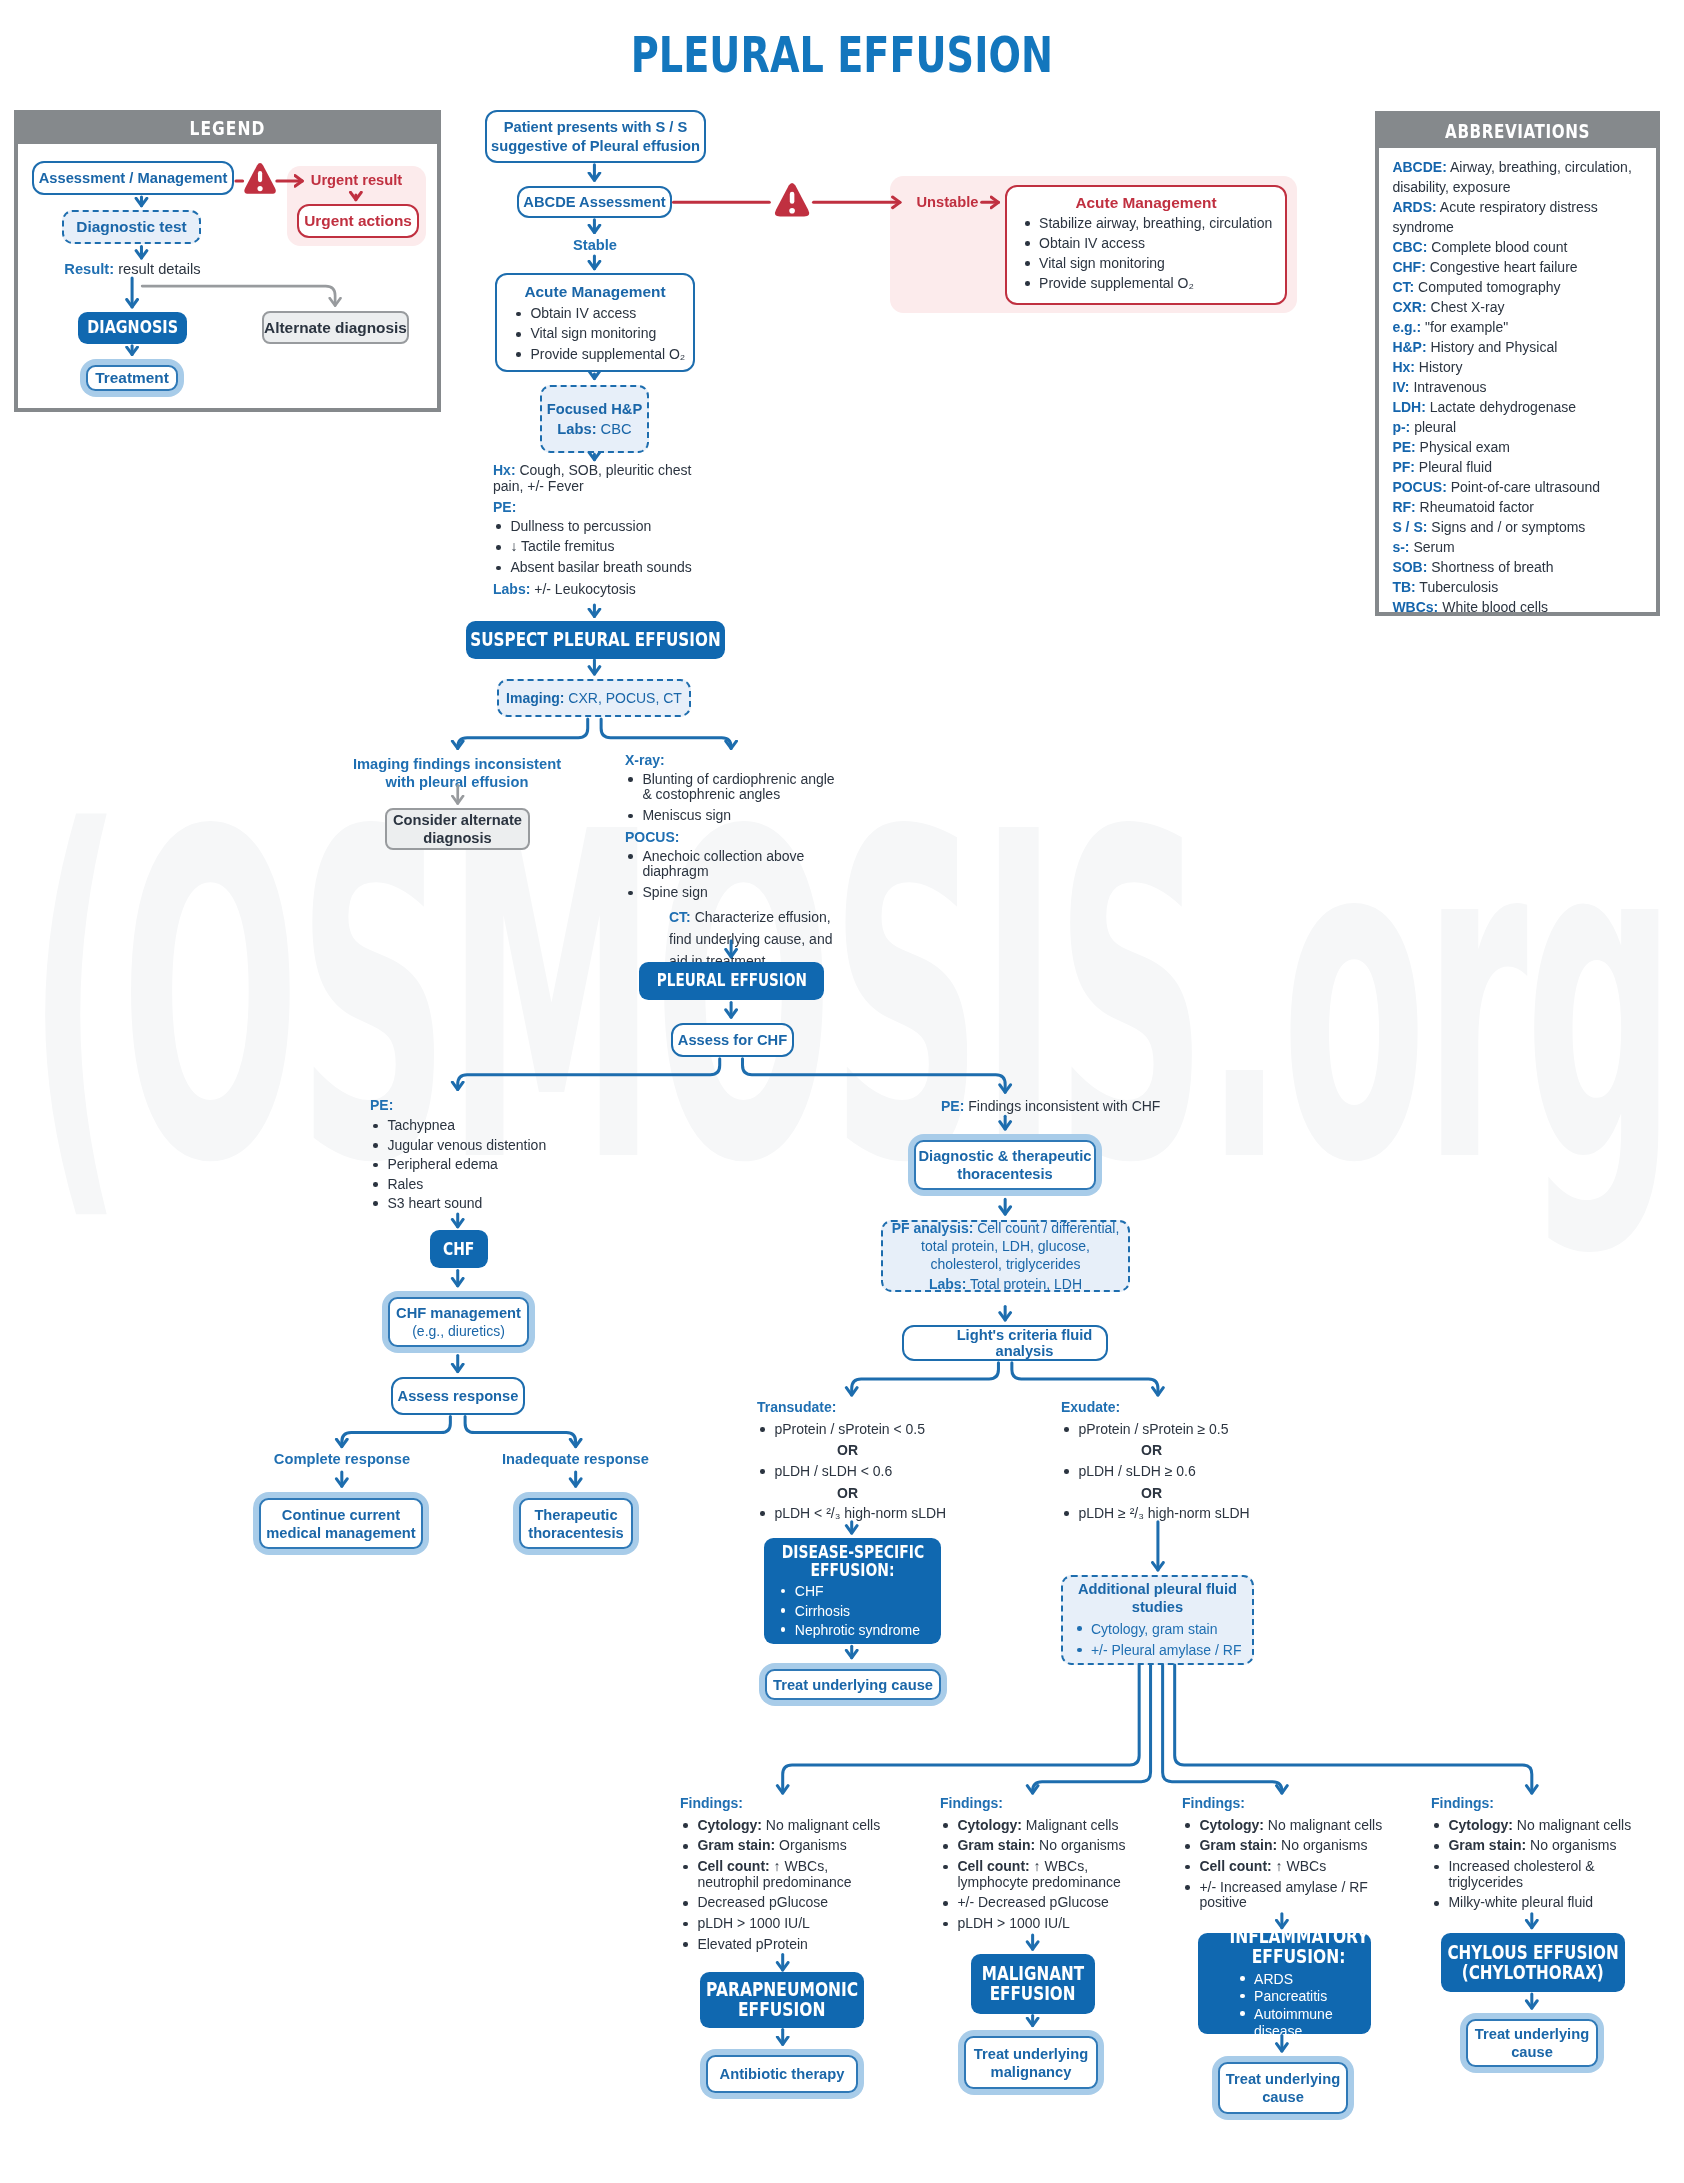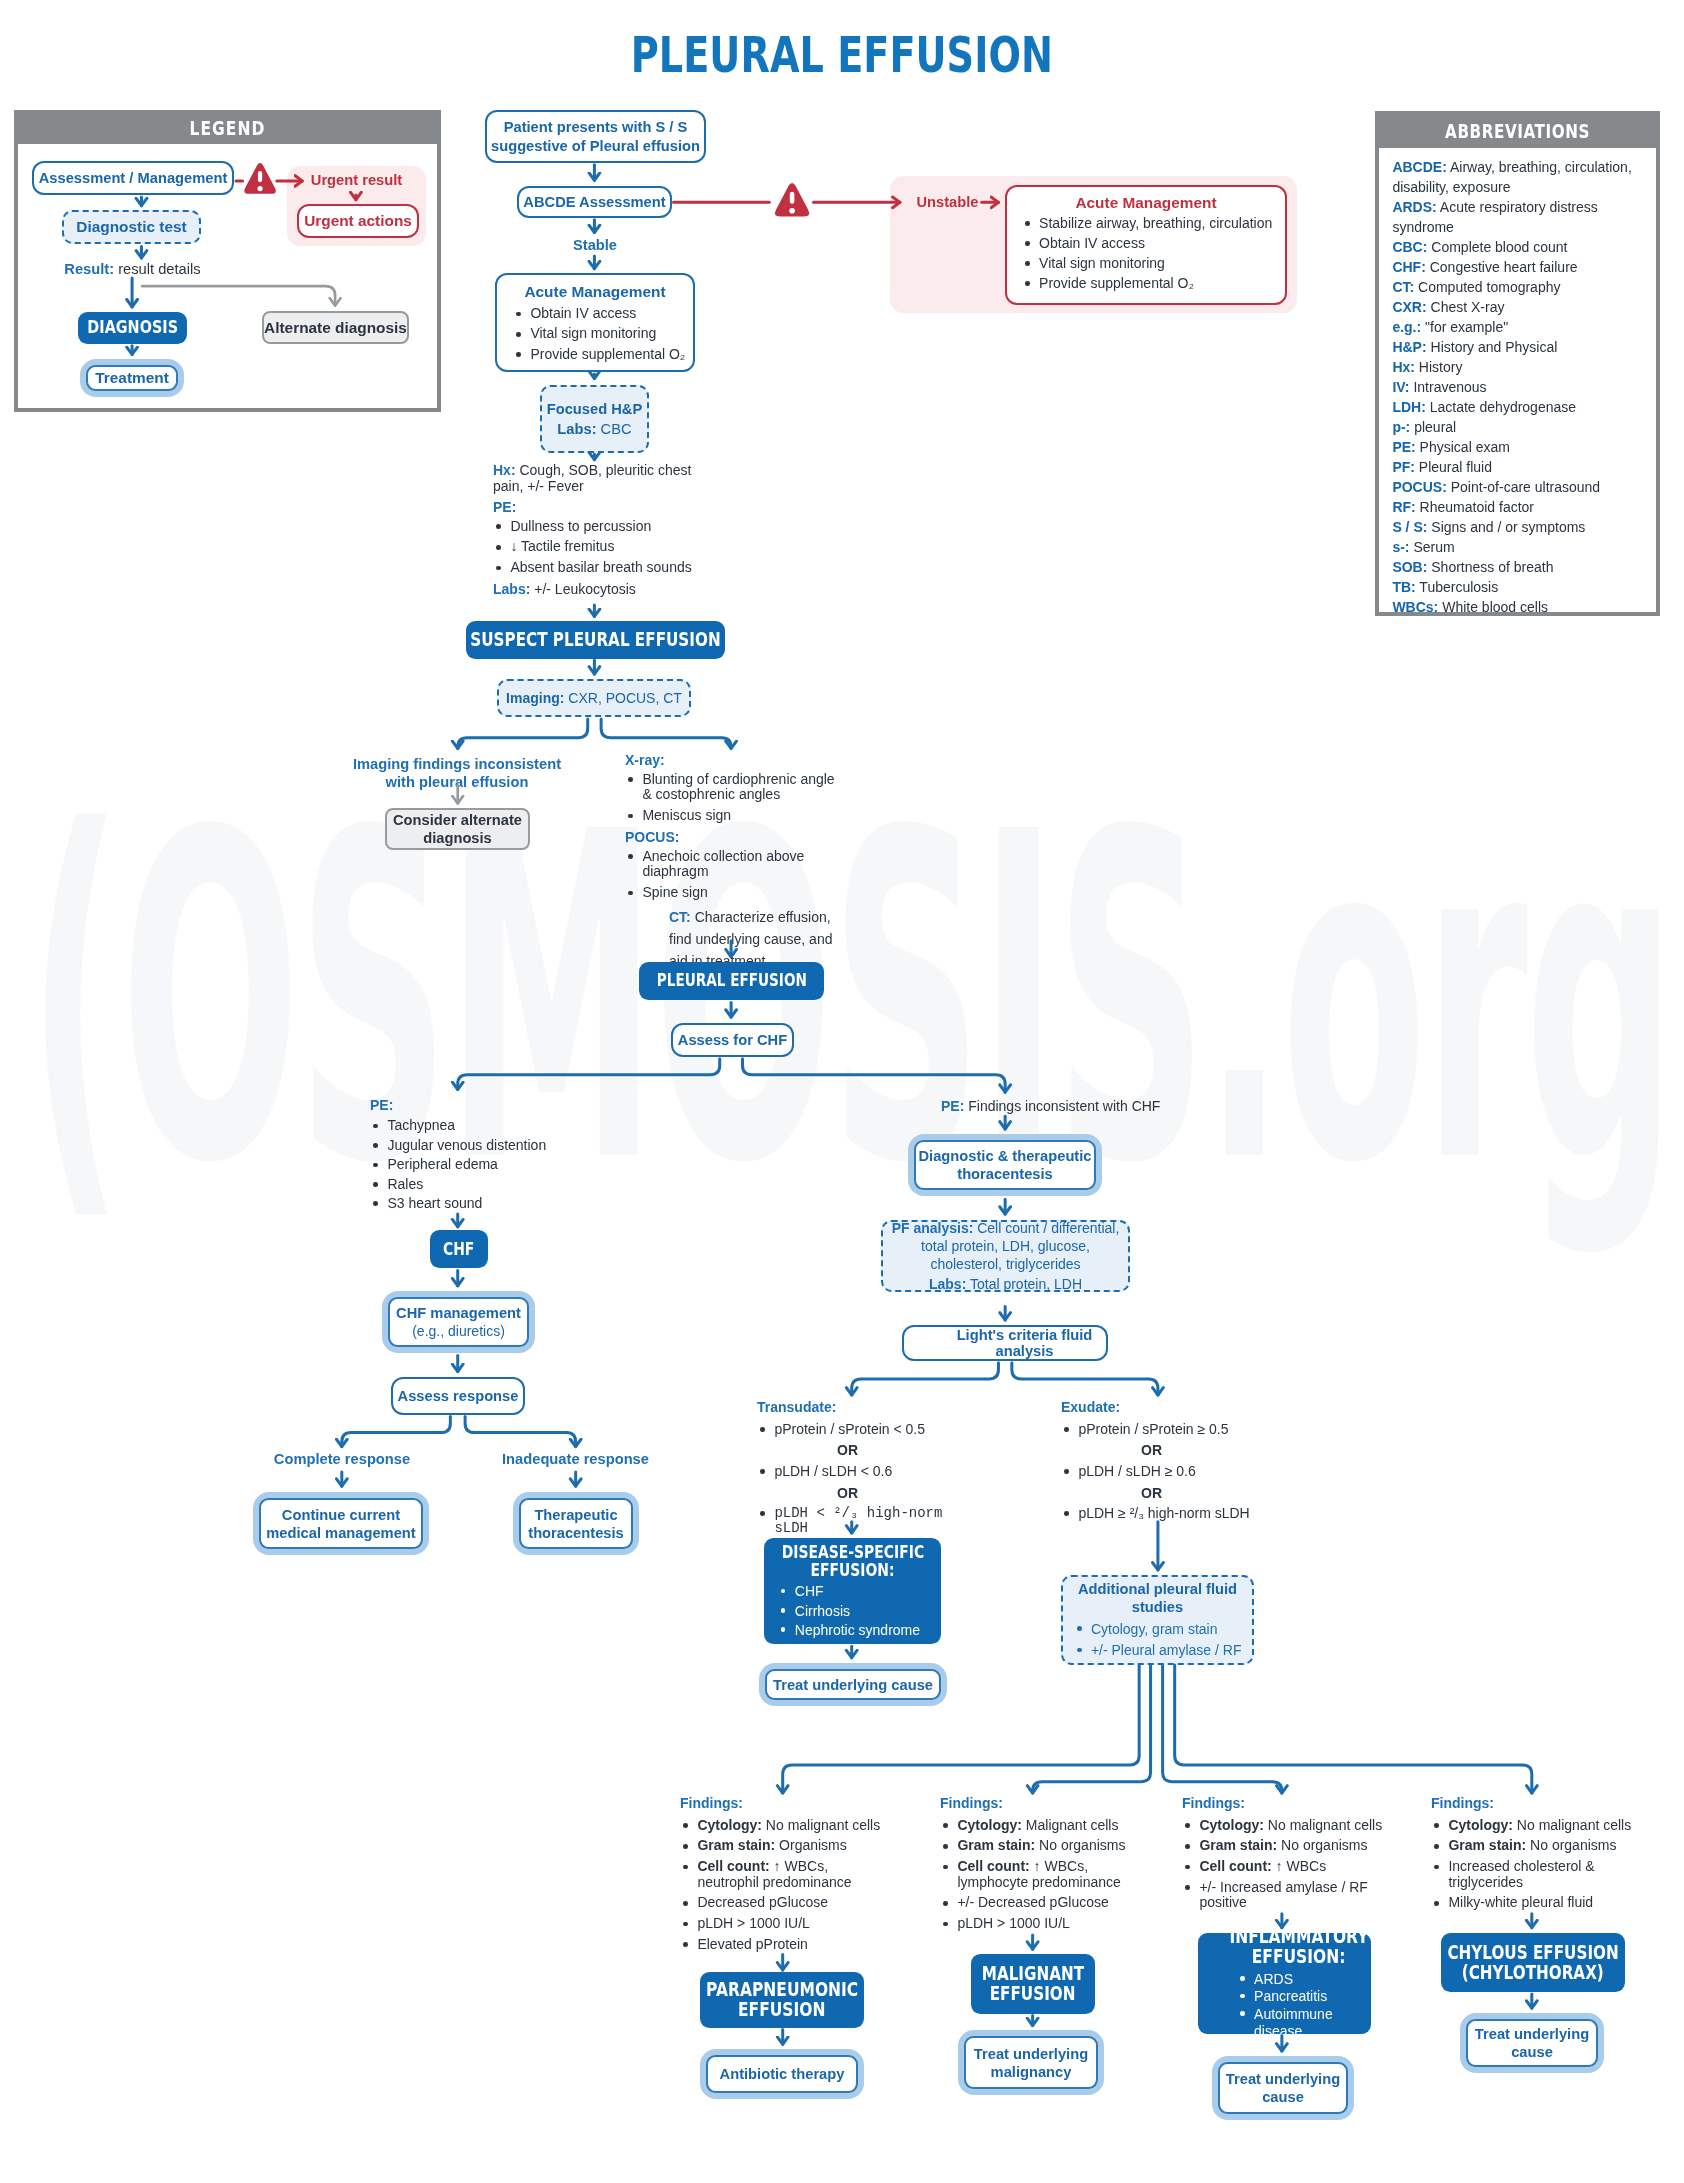--- a/index.html
+++ b/index.html
@@ -288,21 +288,21 @@
   <div class="tb" style="left:757px;top:1399px;width:201px;">
     <div class="lab">Transudate:</div>
     <ul class="bl" style="margin-top:6.7px;">
       <li style="margin-bottom:5.4px;"><span>pProtein / sProtein &lt; 0.5</span></li>
     </ul>
     <div class="or">OR</div>
     <ul class="bl" style="margin-top:0;">
       <li style="margin-bottom:5.4px;"><span>pLDH / sLDH &lt; 0.6</span></li>
     </ul>
     <div class="or">OR</div>
-    <ul class="bl" style="margin-top:4px;font-family:Liberation Mono, monospace;">
+    <ul class="bl" style="margin-top:4px;">
       <li><span>pLDH &lt; ²/₃ high-norm sLDH</span></li>
     </ul>
   </div>
 
   <div class="tb" style="left:1061px;top:1399px;width:208px;">
     <div class="lab">Exudate:</div>
     <ul class="bl" style="margin-top:6.7px;">
       <li style="margin-bottom:5.4px;"><span>pProtein / sProtein ≥ 0.5</span></li>
     </ul>
     <div class="or">OR</div>

